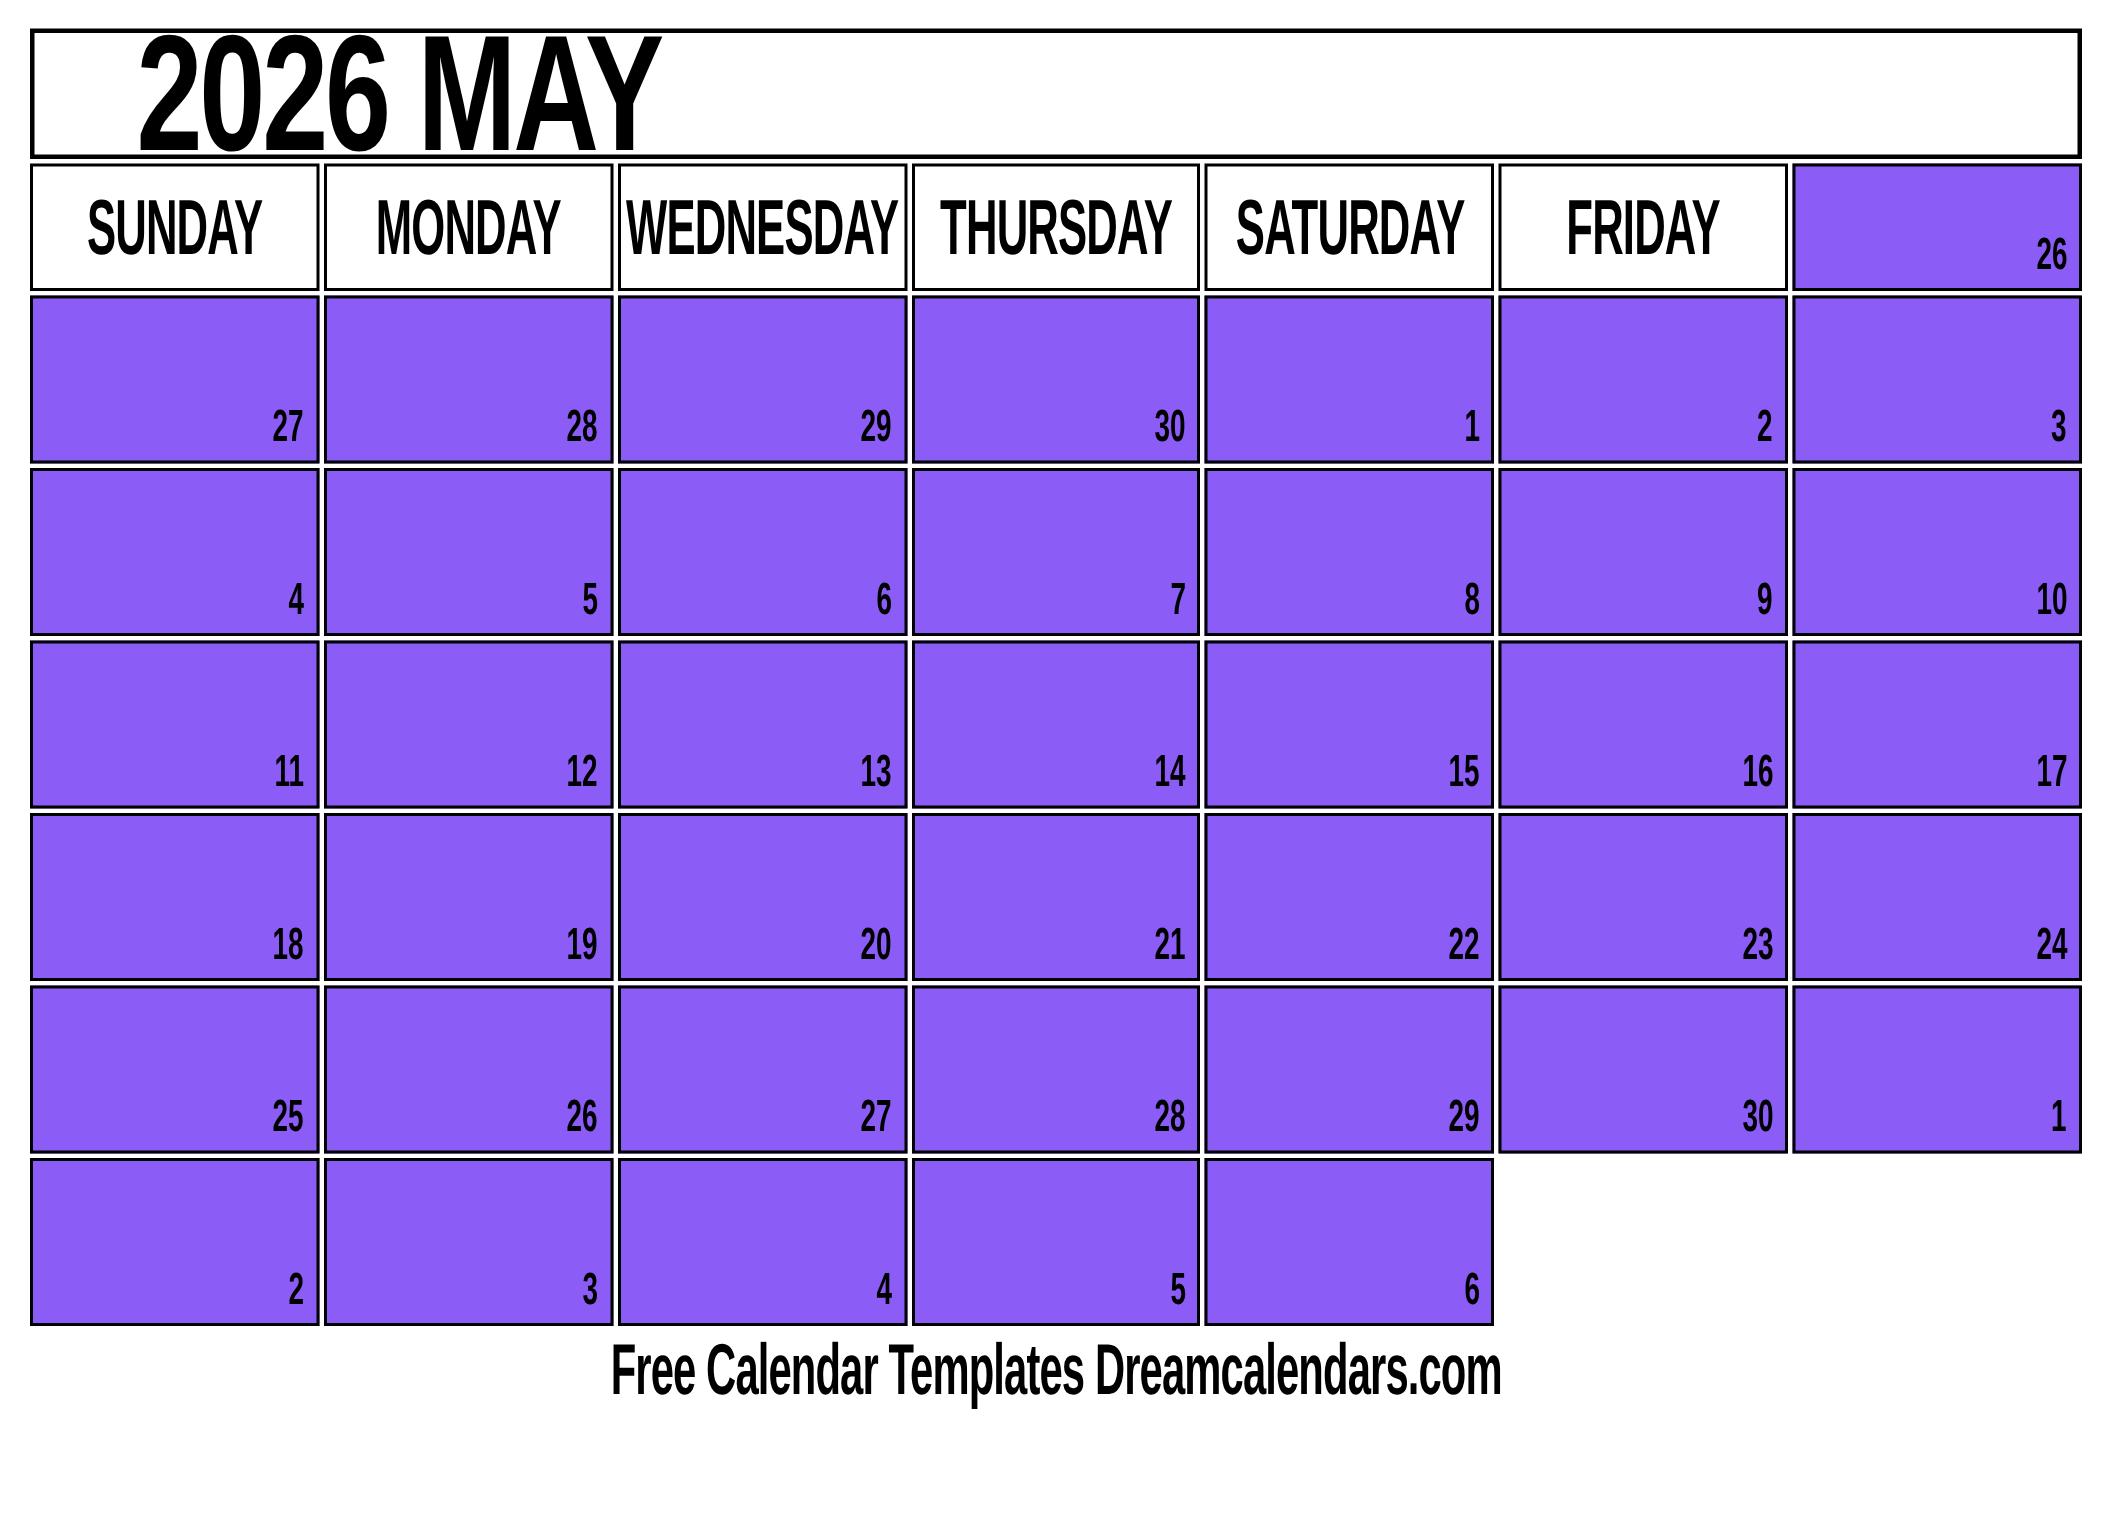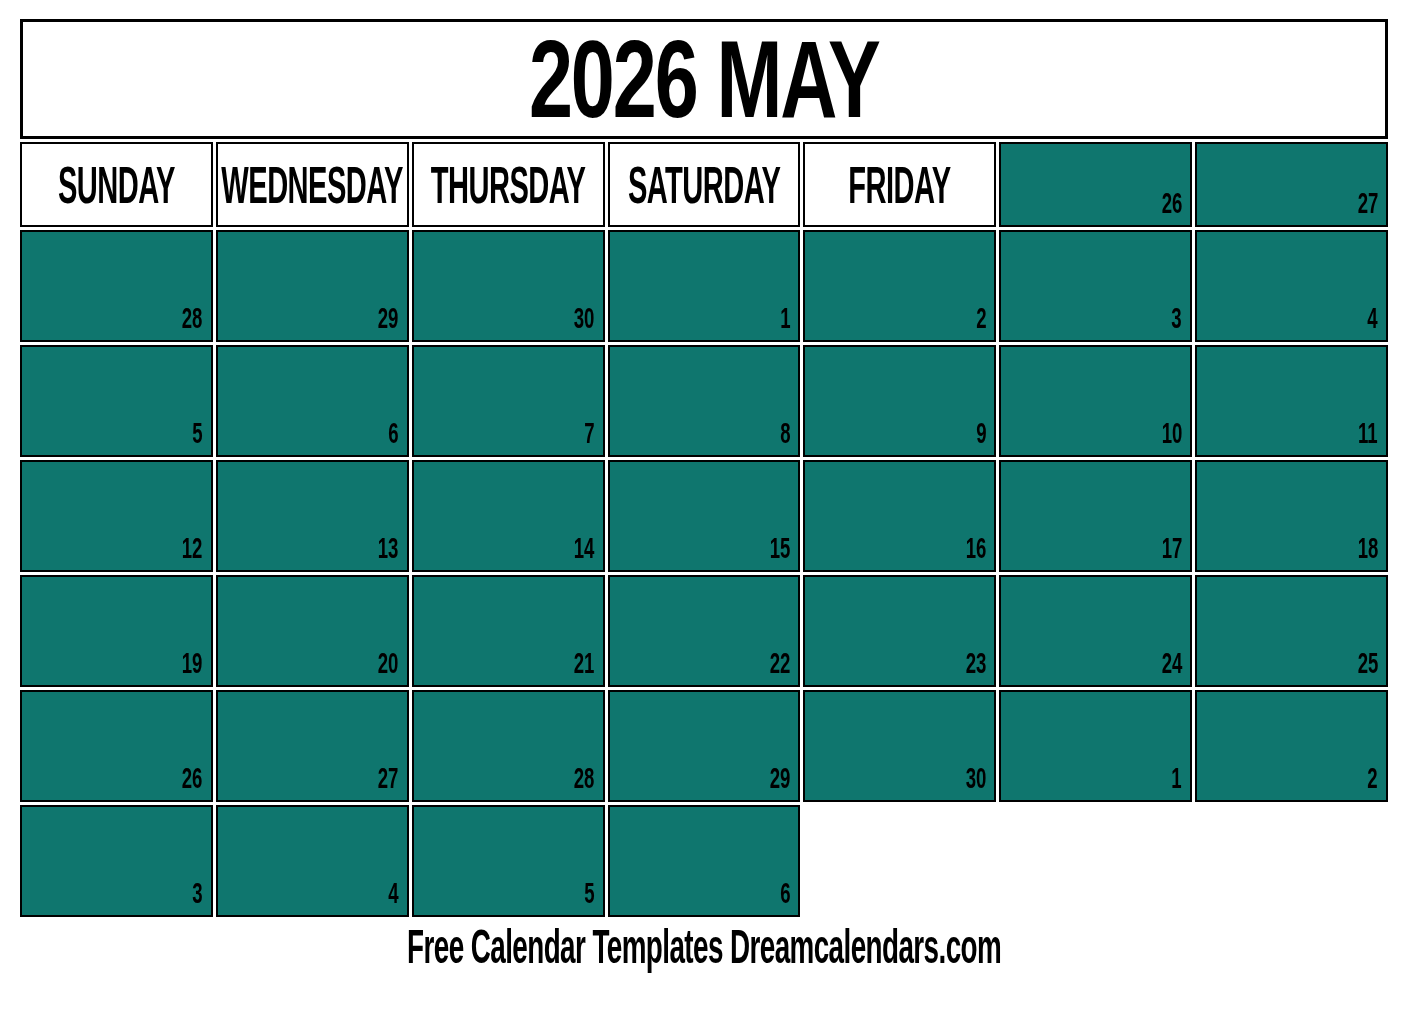--- a/index.html
+++ b/index.html
@@ -19,26 +19,26 @@
     width: 1368px;
   }
   .condensed {
     display: inline-block;
     font-weight: bold;
     white-space: nowrap;
     line-height: 1;
   }
   .title-box {
     box-sizing: border-box;
-    height: 120px;
+    height: 87px;
     border: 3px solid #000000;
     background: #ffffff;
     display: flex;
     align-items: center;
-    justify-content: center;
+    justify-content: flex-start;
     margin-bottom: 3px;
   }
   .title-text {
     font-size: 110px;
     letter-spacing: -3px;
     transform: scaleX(0.72);
     transform-origin: 50% 50%;
   }
   .grid {
     display: grid;
@@ -57,21 +57,21 @@
   }
   .hcell .condensed {
     font-size: 52px;
     letter-spacing: -1px;
     transform: scaleX(0.56);
     transform-origin: 50% 50%;
   }
   .cell {
     box-sizing: border-box;
     border: 2px solid #000000;
-    background: #0f766e;
+    background: #8b5cf6;
     position: relative;
   }
   .daynum {
     position: absolute;
     right: 8px;
     bottom: 7px;
     font-size: 30px;
     transform: scaleX(0.62);
     transform-origin: 100% 100%;
   }
@@ -94,20 +94,23 @@
   <div class="title-box">
     <span class="condensed title-text">2026 MAY</span>
   </div>
 
   <div class="grid">
 
     <div class="hcell">
         <span class="condensed">SUNDAY</span>
       </div>
     <div class="hcell">
+        <span class="condensed">MONDAY</span>
+      </div>
+    <div class="hcell">
         <span class="condensed">WEDNESDAY</span>
       </div>
     <div class="hcell">
         <span class="condensed">THURSDAY</span>
       </div>
     <div class="hcell">
         <span class="condensed">SATURDAY</span>
       </div>
     <div class="hcell">
         <span class="condensed">FRIDAY</span>

